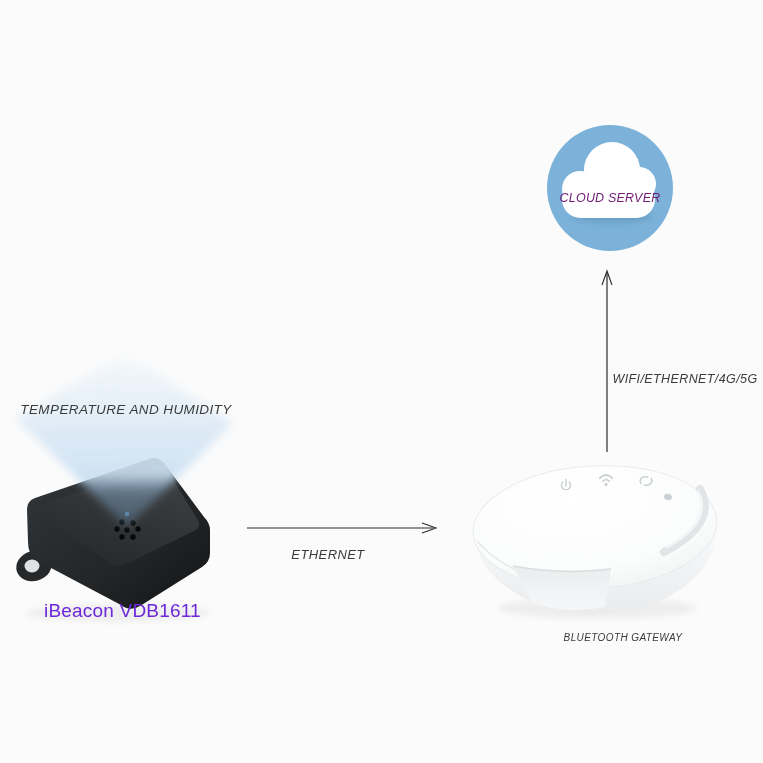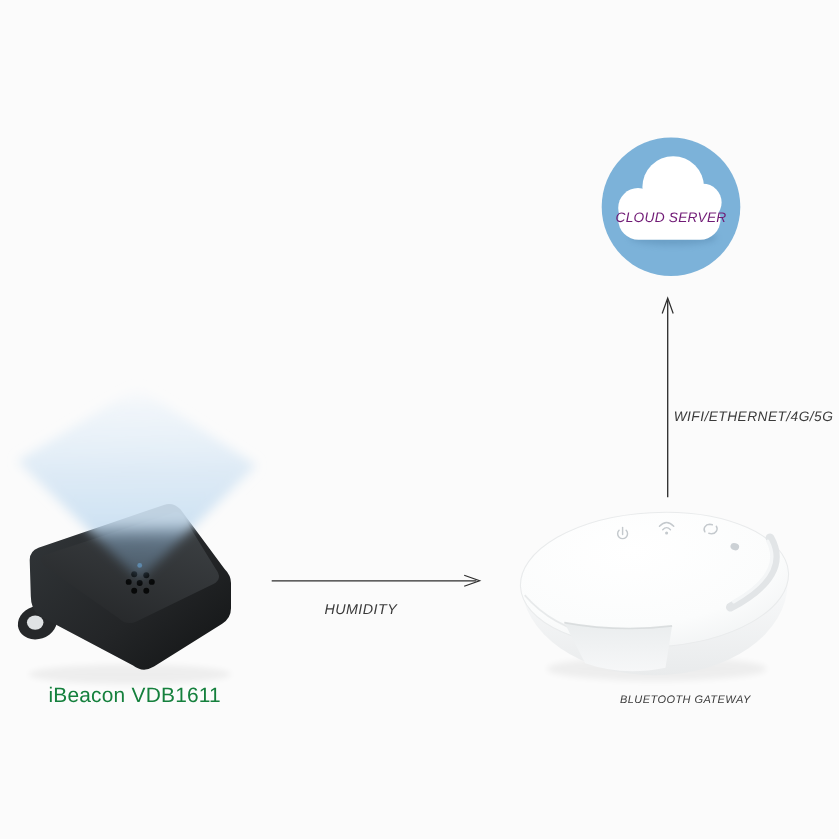--- a/index.html
+++ b/index.html
@@ -19,24 +19,24 @@
     white-space:nowrap;
     letter-spacing:0.4px;
   }
   .cap-temp{left:126px;top:409px;font-size:13.5px;color:#3b3b3b;}
   .cap-bt{left:328px;top:554px;font-size:13px;}
   .cap-wifi{left:685px;top:367px;font-size:12.5px;margin-top:12px;}
   .cap-cloud{left:610px;top:198px;font-size:12.5px;color:#701a75;letter-spacing:0.2px;}
   .cap-gw{left:623px;top:637px;font-size:10px;}
   .model{
     position:absolute;
-    left:44px;top:622px;
+    left:44px;top:600px;
     font-size:19px;
     font-style:normal;
-    color:#15803d;
+    color:#6d28d9;
     letter-spacing:0.2px;
     white-space:nowrap;
   }
 </style>
 </head>
 <body>
 
 <div class="canvas">
 
   <svg class="gfx" width="763" height="763" viewBox="0 0 763 763">
@@ -147,19 +147,20 @@
         <circle cx="138" cy="529" r="2.7"></circle>
         <circle cx="122" cy="537" r="2.7"></circle>
         <circle cx="133" cy="537" r="2.7"></circle>
       </g>
       <circle cx="127" cy="514" r="2.2" fill="#4d7fa8" opacity="0.85"></circle>
     </g>
 
     <polygon points="125,352 233,423 127,527 16,419" fill="url(#beamGrad)" filter="url(#blurBeam)"></polygon>
   </svg>
 
-  <div class="cap cap-bt">HUMIDITY</div>
+  <div class="cap cap-temp">TEMPERATURE AND HUMIDITY</div>
+  <div class="cap cap-bt">ETHERNET</div>
   <div class="cap cap-wifi">WIFI/ETHERNET/4G/5G</div>
   <div class="cap cap-cloud">CLOUD SERVER</div>
   <div class="cap cap-gw">BLUETOOTH GATEWAY</div>
   <div class="model">iBeacon VDB1611</div>
 
 </div>
 
 </body></html>

